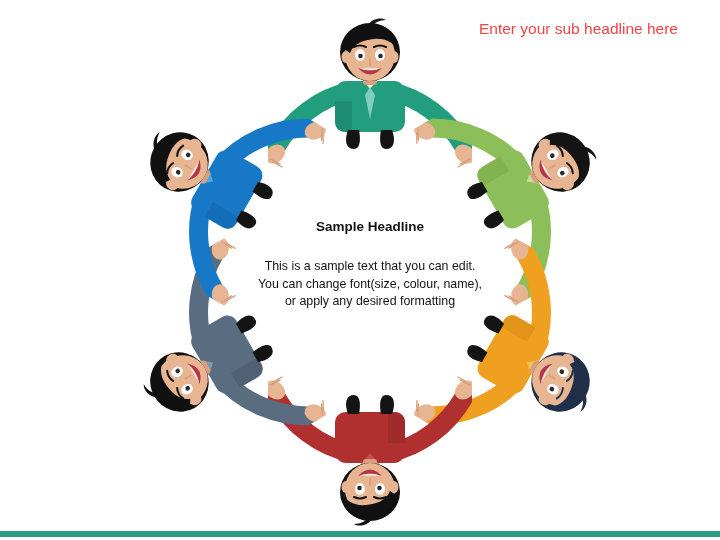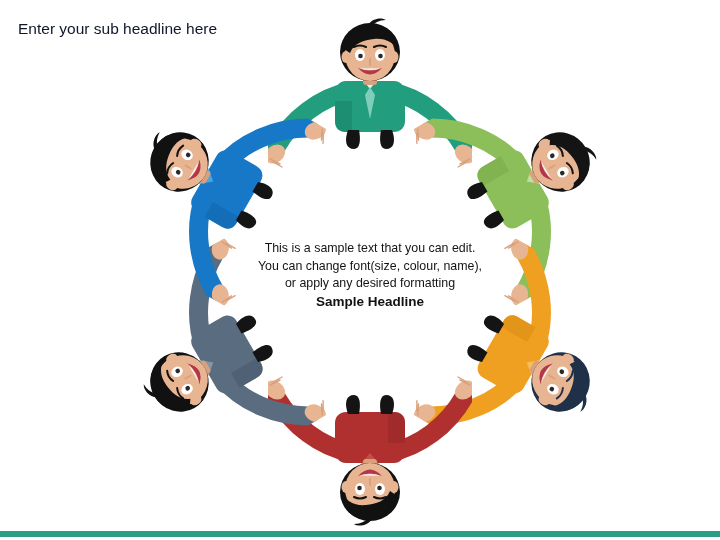--- a/index.html
+++ b/index.html
@@ -12,22 +12,22 @@
   }
   #slide{position:absolute;inset:0;width:720px;height:540px;background:#fff;}
 
   
   #header{position:absolute;left:18px;top:14px;width:660px;}
   #title{
     font-size:21px;font-weight:bold;color:#161616;
     letter-spacing:.2px;line-height:26px;margin:0;white-space:nowrap;
   }
   #subtitle{
-    font-size:15.5px;font-weight:normal;color:#0f172a;
-    line-height:22px;margin:4px 0 0 0;white-space:nowrap;
+    font-size:15.5px;font-weight:normal;color:#ef4444;
+    line-height:22px;margin:4px 0 0 0;white-space:nowrap;text-align:right;
   }
 
   
   #center-text{
     position:absolute;left:220px;top:218px;width:300px;
     text-align:center;
   }
   #center-headline{
     font-size:13.5px;font-weight:bold;color:#121212;margin:0;
     line-height:18px;
@@ -283,23 +283,23 @@
             <path d="M 106 32 Q 112 29, 118 32" stroke="#111111" stroke-width="2" fill="none" stroke-linecap="round"></path>
             <path d="M 102 44 L 102 50" stroke="#d9a07c" stroke-width="2" fill="none" stroke-linecap="round"></path>
             <path d="M 90 53 Q 102 66, 114 53 Q 102 58, 90 53 Z" fill="#b4364a"></path>
             <path d="M 91.5 53.5 Q 102 56, 112.5 53.5 Z" fill="#ffffff"></path>
           </g>
         </svg>
       </div>
     </div>
 
   <div id="center-text">
+    <div id="center-headline">Sample Headline</div>
     <div id="center-body">
       <div>This is a sample text that you can edit.</div>
       <div>You can change font(size, colour, name),</div>
       <div>or apply any desired formatting</div>
     </div>
-    <div id="center-headline">Sample Headline</div>
   </div>
 
   <div id="bottom-bar" style="background: rgb(42, 157, 130);"></div>
 
 </div>
 
 </body></html>

